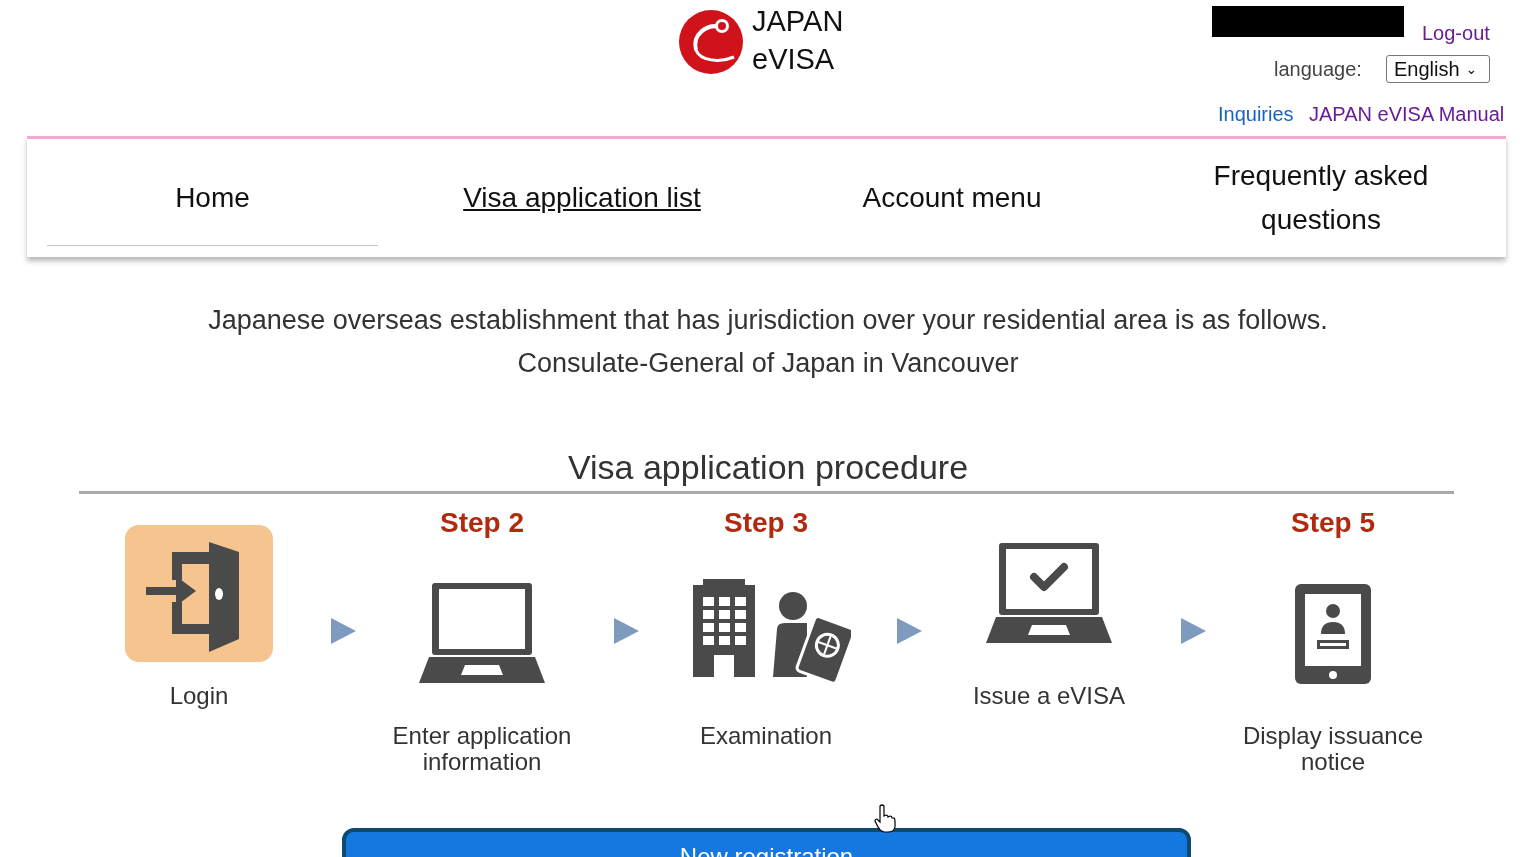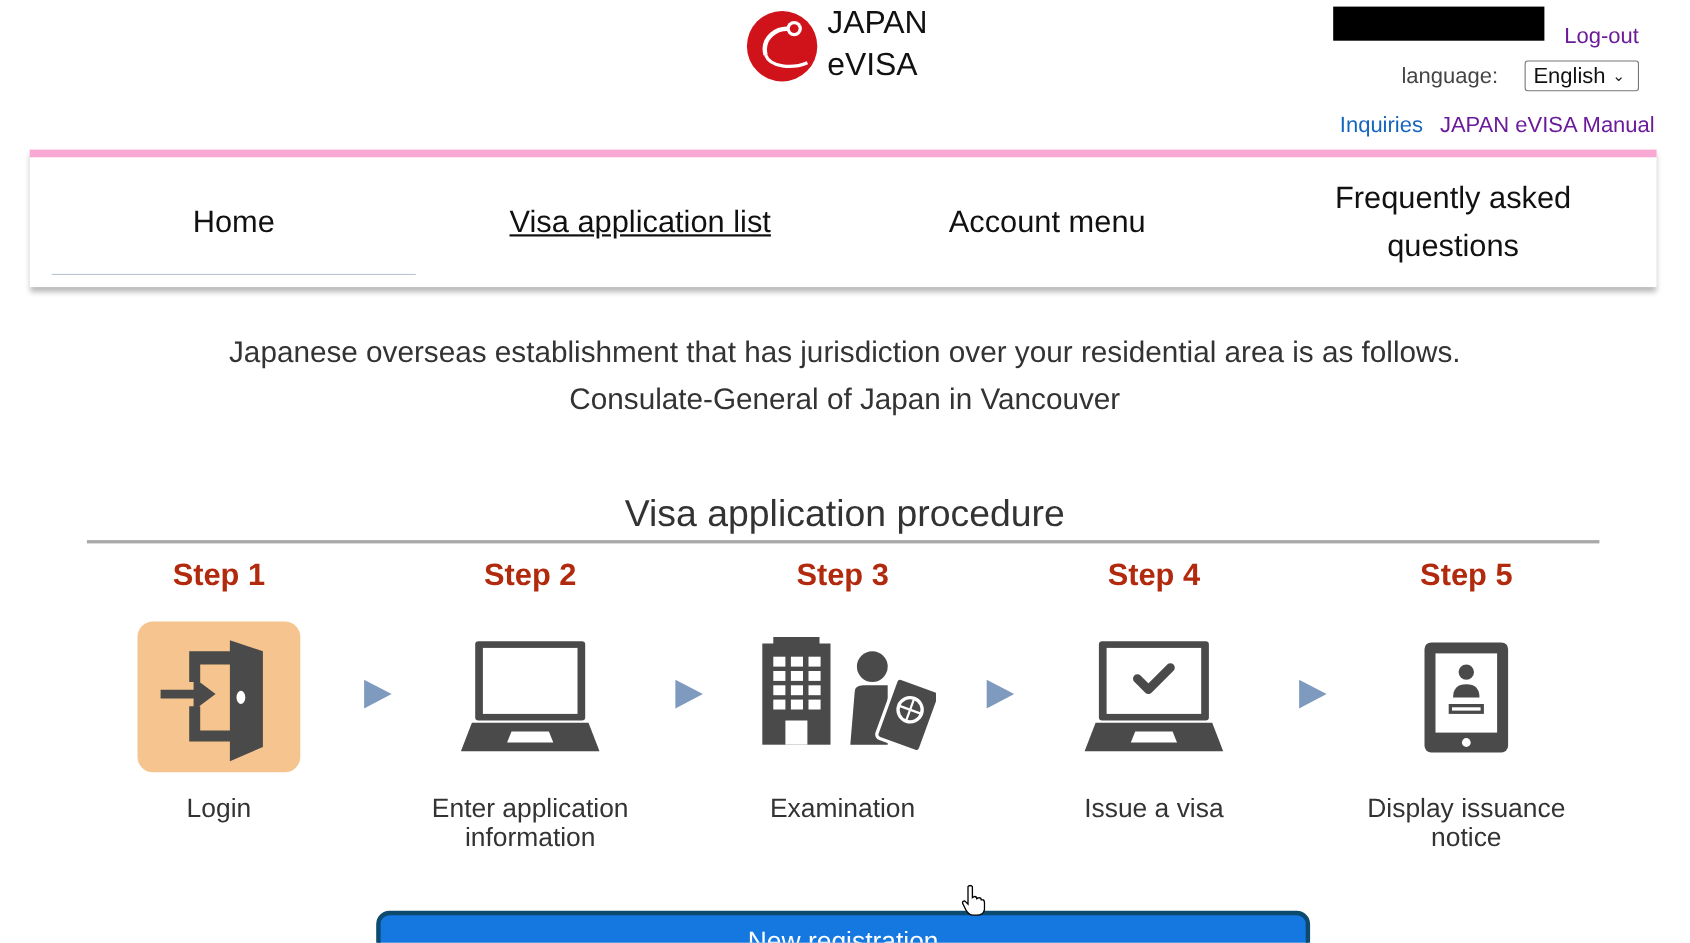--- a/index.html
+++ b/index.html
@@ -7,21 +7,21 @@
   .logo { position:absolute; left:676px; top:2px; display:flex; align-items:center; }
   .logo-mark { width:70px; height:70px; }
   .logo-text { margin-left:6px; font-weight:normal; font-size:29px; line-height:38px; color:#111; }
   .redact { position:absolute; left:1212px; top:6px; width:192px; height:31px; background:#000; }
   .logout { position:absolute; left:1422px; top:10px; font-size:20px; color:#6a1b9a; text-decoration:none;margin-top:12px; }
   .lang-label { position:absolute; left:1274px; top:58px; font-size:20px; color:#444; }
   .lang-select { position:absolute; left:1386px; top:55px; width:104px; height:28px; border:1px solid #777; border-radius:3px; font-size:20px; color:#111; display:flex; align-items:center; padding-left:7px; box-sizing:border-box; }
   .lang-select .chev { margin-left:6px; font-size:14px; }
   .inq { position:absolute; left:1218px; top:103px; font-size:20px; color:#1565c0; text-decoration:none; }
   .manual { position:absolute; left:1309px; top:103px; font-size:20px; color:#6a1b9a; text-decoration:none; }
-  .nav { position:absolute; left:27px; top:136px; width:1479px; height:118px; background:#fff; box-shadow:0 4px 5px rgba(0,0,0,0.28); border-top:7px solid #f9a8d4; }
+  .nav { position:absolute; left:27px; top:136px; width:1479px; height:118px; background:#fff; box-shadow:0 4px 5px rgba(0,0,0,0.28); border-top:3px solid #f9a8d4; }
   .nav-item { position:absolute; top:0; height:118px; display:flex; align-items:center; justify-content:center; text-align:center; font-size:28px; color:#111; line-height:44px; }
   .nav-home-line { position:absolute; left:20px; top:106px; width:331px; height:1px; background:#b9c4d0; }
   .juris { position:absolute; left:0; width:1536px; text-align:center; font-size:27px; color:#333; }
   .proc-title { position:absolute; left:0; top:448px; width:1536px; text-align:center; font-size:34px; color:#333; }
   .proc-line { position:absolute; left:79px; top:491px; width:1375px; height:3px; background:#a9a9a9; }
   .step { position:absolute; top:505px; width:240px; text-align:center; }
   .step-label { font-size:28px; font-weight:bold; color:#b22a0e; height:40px; line-height:36px; }
   .step-icon { height:150px; display:flex; align-items:center; justify-content:center; margin-top:14px; }
   .step-cap { font-size:24px; color:#333; line-height:26px; margin-top:14px;text-align:center; }
   .arrow { position:absolute; top:618px; width:0; height:0; border-top:13px solid transparent; border-bottom:13px solid transparent; border-left:25px solid #7f9abf; }
@@ -63,21 +63,20 @@
   <div class="nav-item" style="left:760px;width:330px;">Account menu</div>
 </div>
 
 <div class="juris" style="top:305px;">Japanese overseas establishment that has jurisdiction over your residential area is as follows.</div>
 <div class="juris" style="top:348px;">Consulate-General of Japan in Vancouver</div>
 
 <div class="proc-title">Visa application procedure</div>
 <div class="proc-line"></div>
 
 <div class="step" style="left:79px;">
-  <div class="step-label">Step 1</div>
   <div class="step-icon">
     <svg width="150" height="140" viewBox="0 0 150 140">
       <rect x="1" y="1" width="148" height="137" rx="14" fill="#f6c48e"></rect>
       <path d="M48 28 H88 V40 H58 V56 H48 Z M48 78 H58 V100 H88 V110 H48 Z" fill="#4a4a4a"></path>
       <path d="M85 18 L115 28 V115 L85 128 Z" fill="#4a4a4a"></path>
       <ellipse cx="95" cy="70" rx="4" ry="6" fill="#fff"></ellipse>
       <path d="M22 63 H52 V52 L72 67 L52 82 V71 H22 Z" fill="#4a4a4a"></path>
     </svg>
   </div>
   <div class="step-cap">Login</div>
@@ -130,31 +129,30 @@
         <line x1="145" y1="55" x2="145" y2="77" stroke="#fff" stroke-width="2"></line>
       </g>
     </svg>
   </div>
   <div class="step-cap">Examination</div>
 </div>
 
 <div class="arrow" style="left:897px;"></div>
 
 <div class="step" style="left:929px;">
-  <div class="step-label">Step 4</div>
   <div class="step-icon">
     <svg width="130" height="110" viewBox="0 0 130 110">
       <rect x="15" y="4" width="100" height="72" rx="3" fill="#4a4a4a"></rect>
       <rect x="22" y="10" width="86" height="60" fill="#fff"></rect>
       <path d="M50 38 L60 48 L80 28" stroke="#4a4a4a" stroke-width="8" fill="none" stroke-linecap="round" stroke-linejoin="round"></path>
       <path d="M12 78 H118 L128 104 H2 Z" fill="#4a4a4a"></path>
       <path d="M48 86 H82 L86 96 H44 Z" fill="#fff"></path>
     </svg>
   </div>
-  <div class="step-cap">Issue a visa</div>
+  <div class="step-cap">Issue a eVISA</div>
 </div>
 
 <div class="arrow" style="left:1181px;"></div>
 
 <div class="step" style="left:1213px;">
   <div class="step-label">Step 5</div>
   <div class="step-icon">
     <svg width="80" height="105" viewBox="0 0 80 105">
       <rect x="2" y="2" width="76" height="100" rx="6" fill="#4a4a4a"></rect>
       <rect x="12" y="12" width="56" height="72" fill="#fff"></rect>

